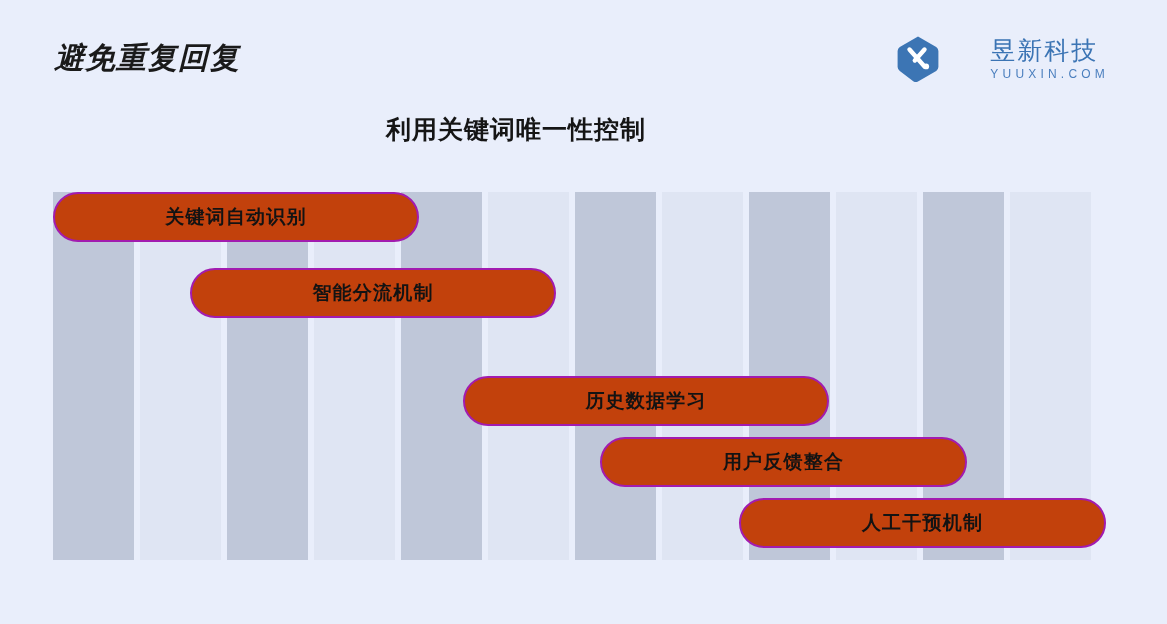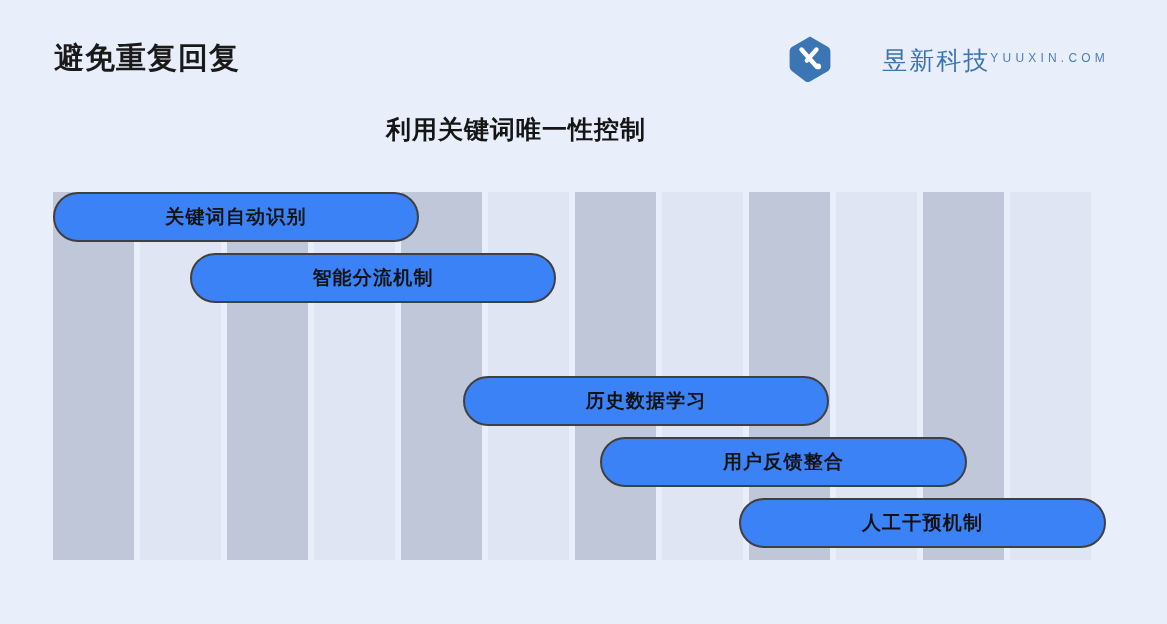--- a/index.html
+++ b/index.html
@@ -26,20 +26,21 @@
 
   #page-title {
     position: absolute;
     left: 54px;
     top: 38px;
     font-size: 30px;
     font-weight: bold;
     color: #1a1a1a;
     letter-spacing: 1px;
     white-space: nowrap;
+    font-style: italic;
   }
 
   
   #brand-logo {
     position: absolute;
     right: 58px;
     top: 34px;
     height: 50px;
     display: flex;
     align-items: center;
@@ -50,20 +51,21 @@
     width: 44px;
     height: 48px;
     position: relative;
     flex: 0 0 auto;
   }
 
   #logo-mark svg { display: block; }
 
   #logo-wordmark {
     display: flex;
+    flex-direction: column;
     justify-content: center;
     padding-top: 2px;
     margin-left: 40px;
   }
 
   #logo-brand-name {
     font-size: 25px;
     font-weight: 500;
     color: #3b74b4;
     line-height: 1.05;
@@ -119,22 +121,22 @@
   .stripe.light { background: #dfe5f3; }
 
   #pill-layer {
     position: absolute;
     inset: 0;
   }
 
   .pill {
     position: absolute;
     height: 50px;
-    background: #3b82f6;
-    border: 2px solid #404040;
+    background: #c2410c;
+    border: 2px solid #a21caf;
     border-radius: 26px;
     display: flex;
     align-items: center;
     justify-content: center;
   }
 
   .pill-label {
     font-size: 19px;
     font-weight: bold;
     color: #131313;
@@ -182,21 +184,21 @@
       <div class="stripe light" style="left: 609px;"></div>
       <div class="stripe dark" style="left: 696px;"></div>
       <div class="stripe light" style="left: 783px;"></div>
       <div class="stripe dark" style="left: 870px;"></div>
       <div class="stripe light" style="left: 957px;"></div>
     </div>
   <div id="pill-layer">
       <div class="pill" style="left: 0px; top: 0px; width: 366px;">
         <span class="pill-label">关键词自动识别</span>
       </div>
-      <div class="pill" style="left: 137px; top: 61px; width: 366px;">
+      <div class="pill" style="left: 137px; top: 76px; width: 366px;">
         <span class="pill-label">智能分流机制</span>
       </div>
       <div class="pill" style="left: 410px; top: 184px; width: 366px;">
         <span class="pill-label">历史数据学习</span>
       </div>
       <div class="pill" style="left: 547px; top: 245px; width: 367px;">
         <span class="pill-label">用户反馈整合</span>
       </div>
       <div class="pill" style="left: 686px; top: 306px; width: 367px; font-family: Liberation Mono, monospace;">
         <span class="pill-label">人工干预机制</span>

